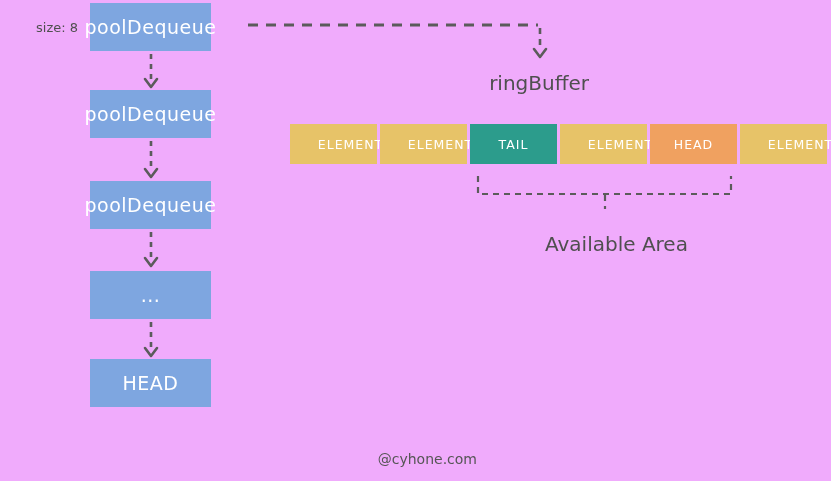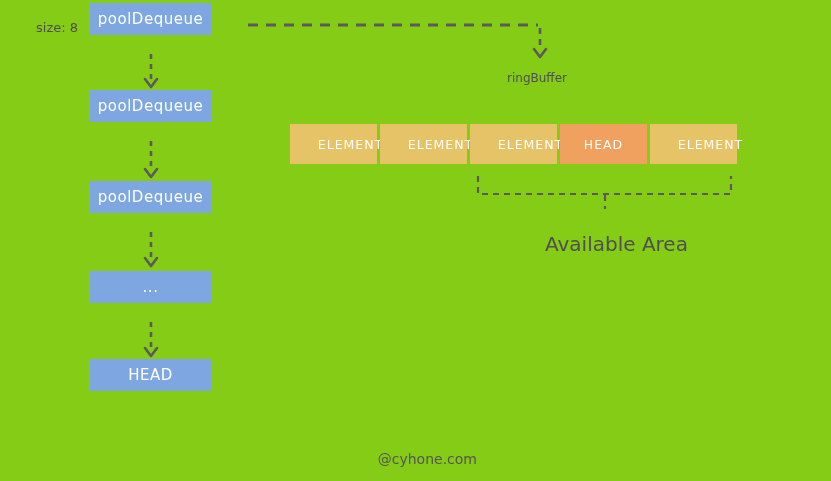--- a/index.html
+++ b/index.html
@@ -6,38 +6,38 @@
     --box_blue:#7EA6E0;
     --element_gold:#E7C368;
     --tail_teal:#2C9C8C;
     --head_orange:#F0A160;
     --connector_gray:#5B5B5B;
     --text_gray:#4F4F4F;
     --text_white:#FFFFFF;
   }
   *{margin:0;padding:0;box-sizing:border-box;}
   html,body{background:#ffffff;font-family:"DejaVu Sans",sans-serif;}
-  .canvas{position:relative;width:831px;height:481px;background:#84cc16;overflow:hidden;}
+  .canvas{position:relative;width:831px;height:481px;background:#f0abfc;overflow:hidden;}
   .connectors{position:absolute;left:0;top:0;pointer-events:none;}
   .connectors .dash-line{stroke:var(--connector_gray);fill:none;}
   .connectors .chev{stroke:var(--connector_gray);fill:none;stroke-width:2.6;stroke-linecap:round;stroke-linejoin:round;}
   .node-box{
-    position:absolute;left:90px;width:121px;height:32px;
+    position:absolute;left:90px;width:121px;height:48px;
     background:var(--box_blue);color:var(--text_white);
     display:flex;align-items:center;justify-content:center;
-    font-size:15px;letter-spacing:0.5px;
+    font-size:19px;letter-spacing:0.5px;
   }
   .size-label{
     position:absolute;left:18px;width:60px;height:48px;
     display:flex;align-items:center;justify-content:flex-end;
     color:var(--text_gray);font-size:13px;white-space:nowrap;
   }
   .rb-label{
     position:absolute;left:485px;top:71px;width:104px;
-    text-align:center;color:var(--text_gray);font-size:12px;
+    text-align:right;color:var(--text_gray);font-size:20px;
   }
   .rb-row{
     position:absolute;left:290px;top:124px;
     display:flex;gap:3px;
   }
   .rb-cell{
     width:87px;height:40px;
     display:flex;align-items:center;justify-content:center;
     color:var(--text_white);font-size:12.5px;letter-spacing:1px;
   }
@@ -95,20 +95,21 @@
   <div class="node-box" style="top:90px">poolDequeue</div>
   <div class="node-box" style="top:181px">poolDequeue</div>
   <div class="node-box" style="top:271px">...</div>
   <div class="node-box" style="top:359px">HEAD</div>
 
   <div class="rb-label">ringBuffer</div>
 
   <div class="rb-row">
     <div class="rb-cell element">ELEMENT</div>
     <div class="rb-cell element">ELEMENT</div>
+    <div class="rb-cell tail">TAIL</div>
     <div class="rb-cell element">ELEMENT</div>
     <div class="rb-cell head">HEAD</div>
     <div class="rb-cell element">ELEMENT</div>
   </div>
 
   <div class="annotation">Available Area</div>
 
   <div class="credit">@cyhone.com</div>
 
 </div>

